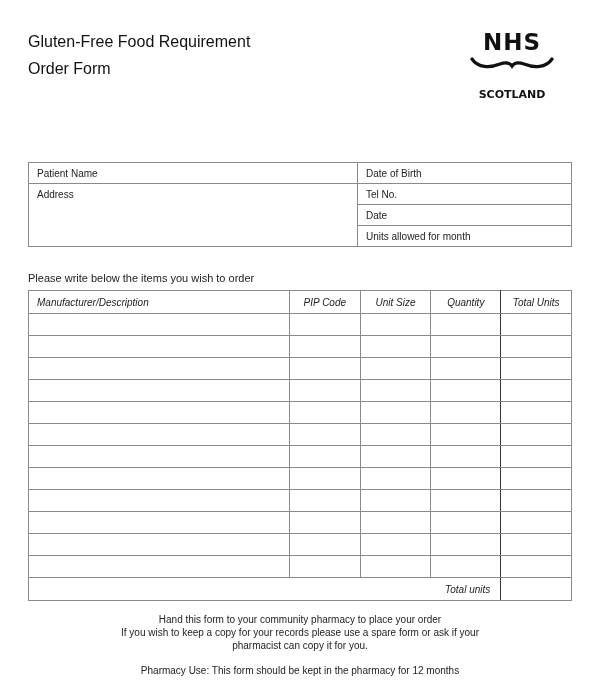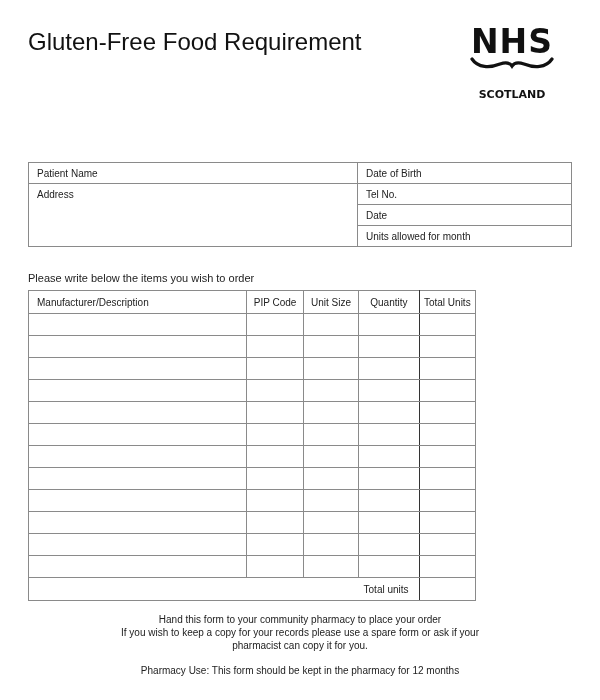--- a/index.html
+++ b/index.html
@@ -1,51 +1,52 @@
 <!DOCTYPE html>
 <html><head>
 <meta charset="utf-8">
 <style>
   html, body { margin:0; padding:0; background:#ffffff; }
   body { width:600px; height:700px; position:relative; overflow:hidden;
          font-family:"Liberation Sans", sans-serif; color:#1a1a1a; }
-  .title { position:absolute; left:28px; top:28px; font-size:24px; line-height:27px; color:#111; }
+  .title { position:absolute; left:28px; top:28px; font-size:16px; line-height:27px; color:#111; }
   .logo { position:absolute; left:462px; top:27px; width:100px; text-align:center; }
-  .logo .nhs { font-family:"DejaVu Sans", sans-serif; font-weight:bold; font-size:33px; line-height:30px; letter-spacing:1px; color:#111; }
+  .logo .nhs { font-family:"DejaVu Sans", sans-serif; font-weight:bold; font-size:23px; line-height:30px; letter-spacing:1px; color:#111; }
   .logo svg { display:block; margin:-1px auto 0; }
   .logo .sc { font-family:"DejaVu Sans", sans-serif; font-weight:bold; font-size:11px; line-height:13px; color:#111; margin-top:18px; }
 
   table { border-collapse:collapse; position:absolute;padding-left:20px; }
   td, th { border:1px solid #8a8a8a; font-size:10px; font-weight:normal; color:#222; padding:0; }
 
   .patient { left:28px; top:162px; width:544px; }
   .patient td { height:21px; vertical-align:top; padding:5px 8px 0 8px; box-sizing:border-box; }
   .patient .left { width:329px; }
 
   .instr { position:absolute; left:28px; top:272px; font-size:11px; color:#222; }
 
-  .items { left:28px; top:290px; width:448px; border:1px solid #777; }
+  .items { left:28px; top:290px; width:544px; border:1px solid #777;font-style:italic; }
   .items th { height:22px; text-align:center; }
   .items th.desc { text-align:left; padding-left:8px; }
   .items td { height:21px; }
   .items .c1 { width:256px; }
   .items .c2 { width:71px; }
   .items .c3 { width:71px;margin-left:34px; }
   .items .c4 { width:70px; border-right:1.5px solid #333; }
   .items .c5 { width:71px; }
   .items tr.total td { border-top:1.5px solid #555; height:22px; }
   .items .total-label { text-align:right; padding-right:10px; border-right:1.5px solid #333; }
 
   .footer { position:absolute; left:0; width:600px; text-align:center; font-size:10px; line-height:13px; color:#222; }
 </style>
 </head>
 <body>
 
 <div class="title">
   <div>Gluten-Free  Food Requirement</div>
+  <div>Order Form</div>
 </div>
 
 <div class="logo">
   <div class="nhs">NHS</div>
   <svg width="84" height="14" viewBox="0 0 84 14">
     <path d="M2 3 C 8 12, 20 12, 30 8 C 36 6, 40 7, 42 10 C 44 7, 48 6, 54 8 C 64 12, 76 12, 82 3" fill="none" stroke="#111" stroke-width="3.2" stroke-linecap="round"></path>
   </svg>
   <div class="sc">SCOTLAND</div>
 </div>
 

